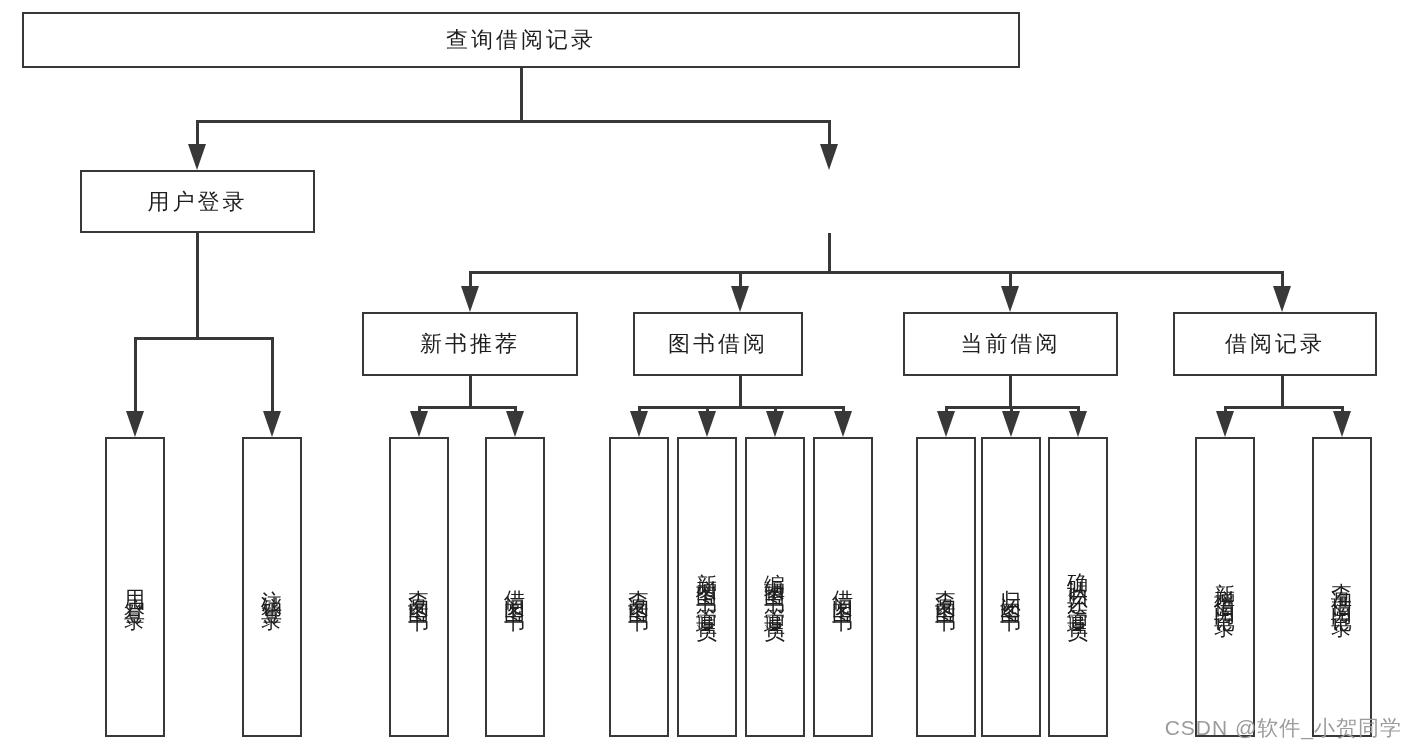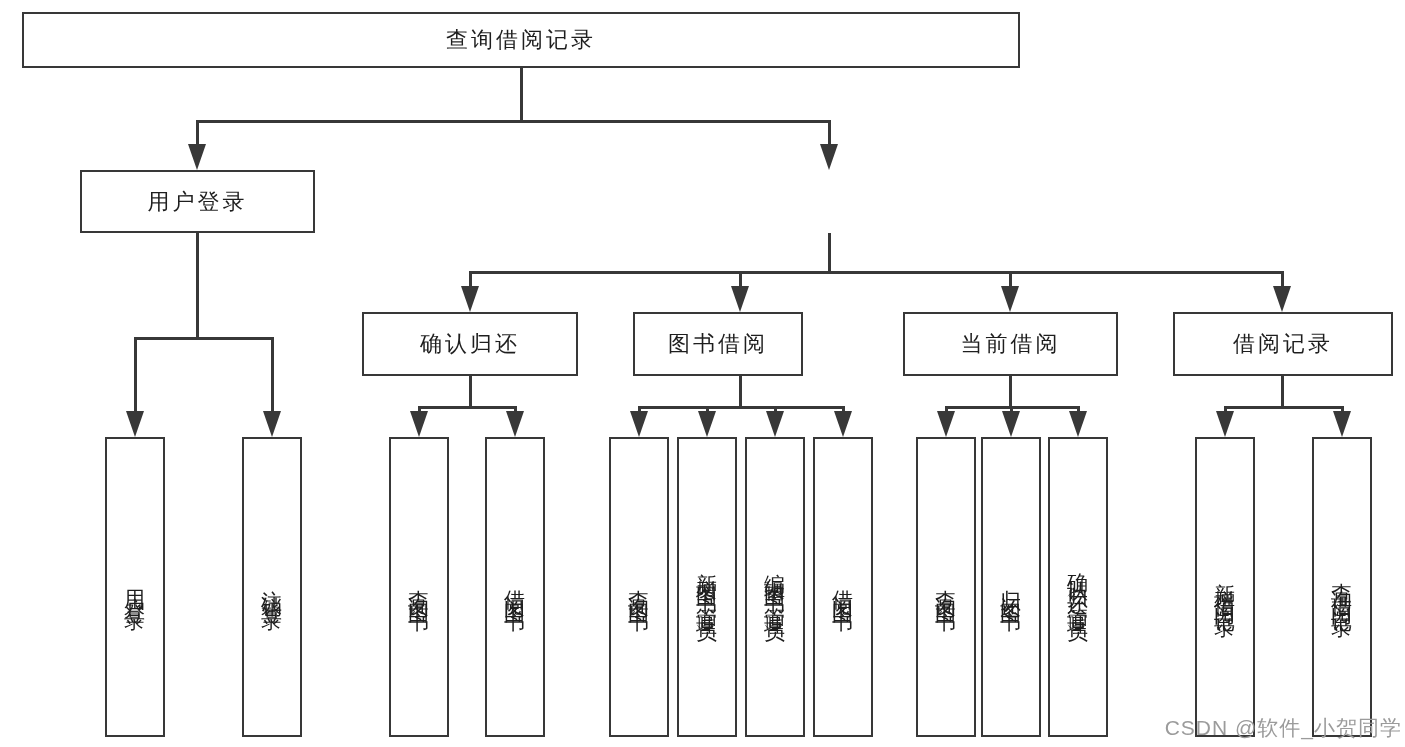--- a/index.html
+++ b/index.html
@@ -88,24 +88,24 @@
   <div class="line" style="left:1224px;top:406px;width:120px;height:2.5px"></div>
   <div class="line" style="left:1224px;top:406px;width:2.5px;height:8px"></div>
   <div class="line" style="left:1341px;top:406px;width:2.5px;height:8px"></div>
   <div class="arrow" style="left:1216px;top:411px"></div>
   <div class="arrow" style="left:1333px;top:411px"></div>
 
   <div class="box" style="left:22px;top:12px;width:998px;height:56px">查询借阅记录</div>
 
   <div class="box" style="left:80px;top:170px;width:235px;height:63px">用户登录</div>
 
-  <div class="box" style="left:362px;top:312px;width:216px;height:64px">确认归还</div>
+  <div class="box" style="left:362px;top:312px;width:216px;height:64px">新书推荐</div>
   <div class="box" style="left:633px;top:312px;width:170px;height:64px">图书借阅</div>
   <div class="box" style="left:903px;top:312px;width:215px;height:64px">当前借阅</div>
-  <div class="box" style="left:1173px;top:312px;width:220px;height:64px">借阅记录</div>
+  <div class="box" style="left:1173px;top:312px;width:204px;height:64px">借阅记录</div>
 
   <div class="box vbox" style="left:105px;top:437px;width:60px;height:300px">用户登录</div>
   <div class="box vbox" style="left:242px;top:437px;width:60px;height:300px">注销登录</div>
 
   <div class="box vbox" style="left:389px;top:437px;width:60px;height:300px">查询图书</div>
   <div class="box vbox" style="left:485px;top:437px;width:60px;height:300px">借阅图书</div>
 
   <div class="box vbox" style="left:609px;top:437px;width:60px;height:300px">查询图书</div>
   <div class="box vbox" style="left:677px;top:437px;width:60px;height:300px">新增图书（管理员）</div>
   <div class="box vbox" style="left:745px;top:437px;width:60px;height:300px">编辑图书（管理员）</div>

